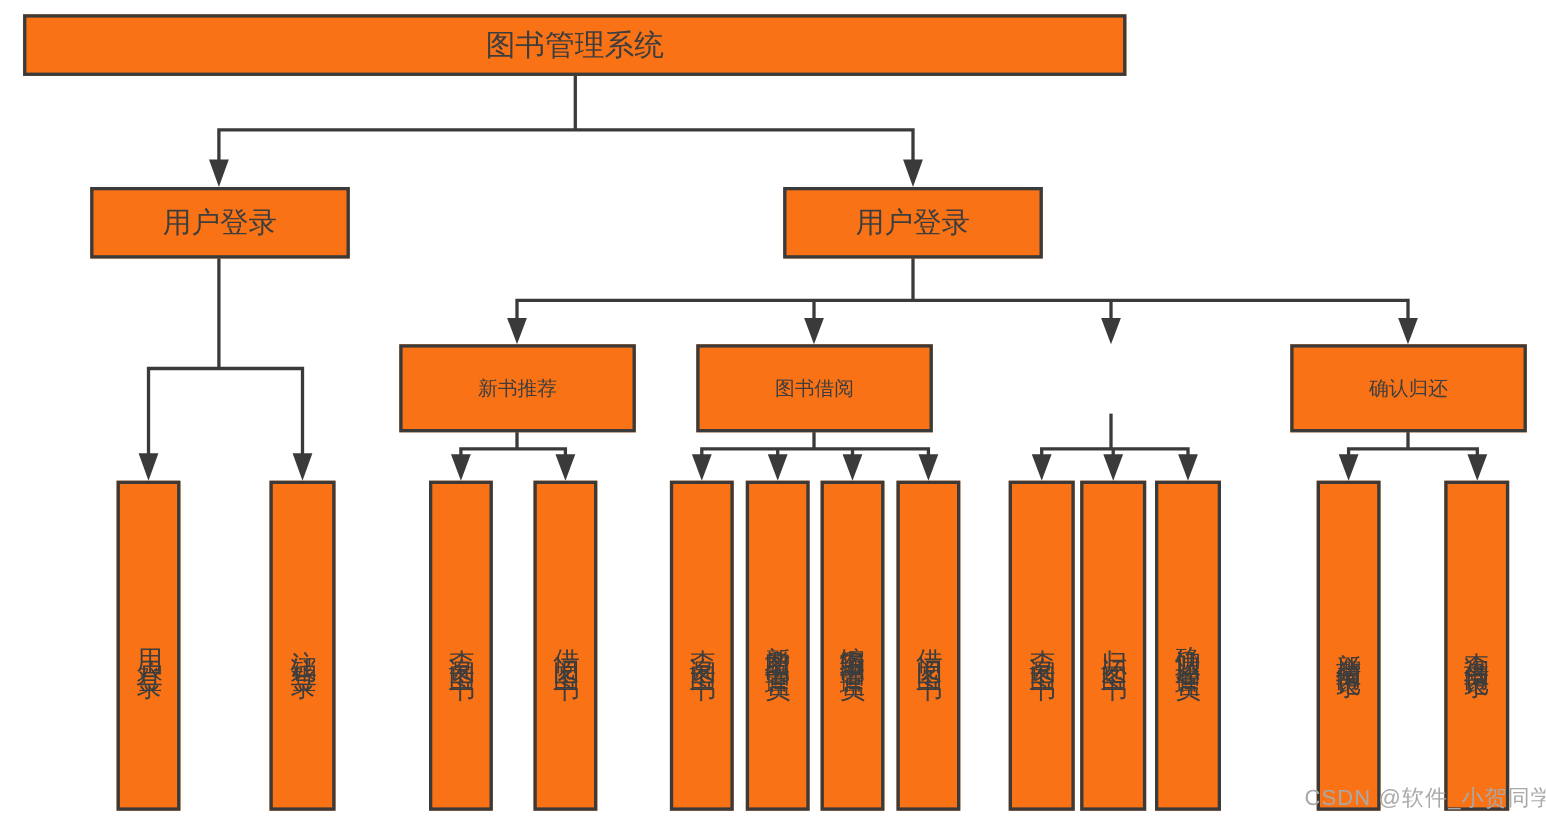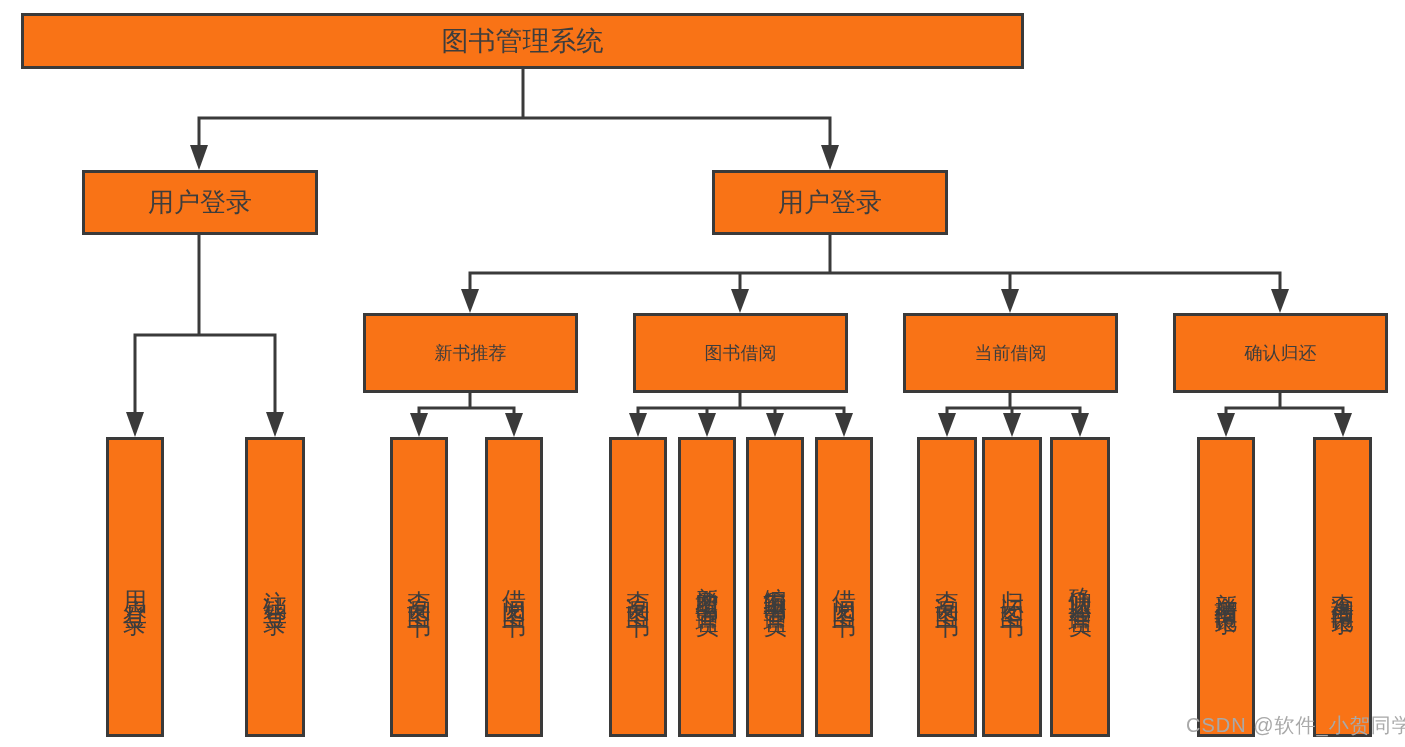--- a/index.html
+++ b/index.html
@@ -146,23 +146,20 @@
   <div class="node l2 b">
     <span>用户登录</span>
   </div>
 
   <div class="node l3" style="left:363px">
     <span>新书推荐</span>
   </div>
   <div class="node l3" style="left:633px">
     <span>图书借阅</span>
   </div>
-  <div class="node l3" style="left:903px">
-    <span>当前借阅</span>
-  </div>
   <div class="node l3" style="left:1173px">
     <span>确认归还</span>
   </div>
 
   <div class="node leaf" style="left:106px;width:58px">
     <span class="vtext">用户登录</span>
   </div>
   <div class="node leaf" style="left:245px;width:60px">
     <span class="vtext">注销登录</span>
   </div>

